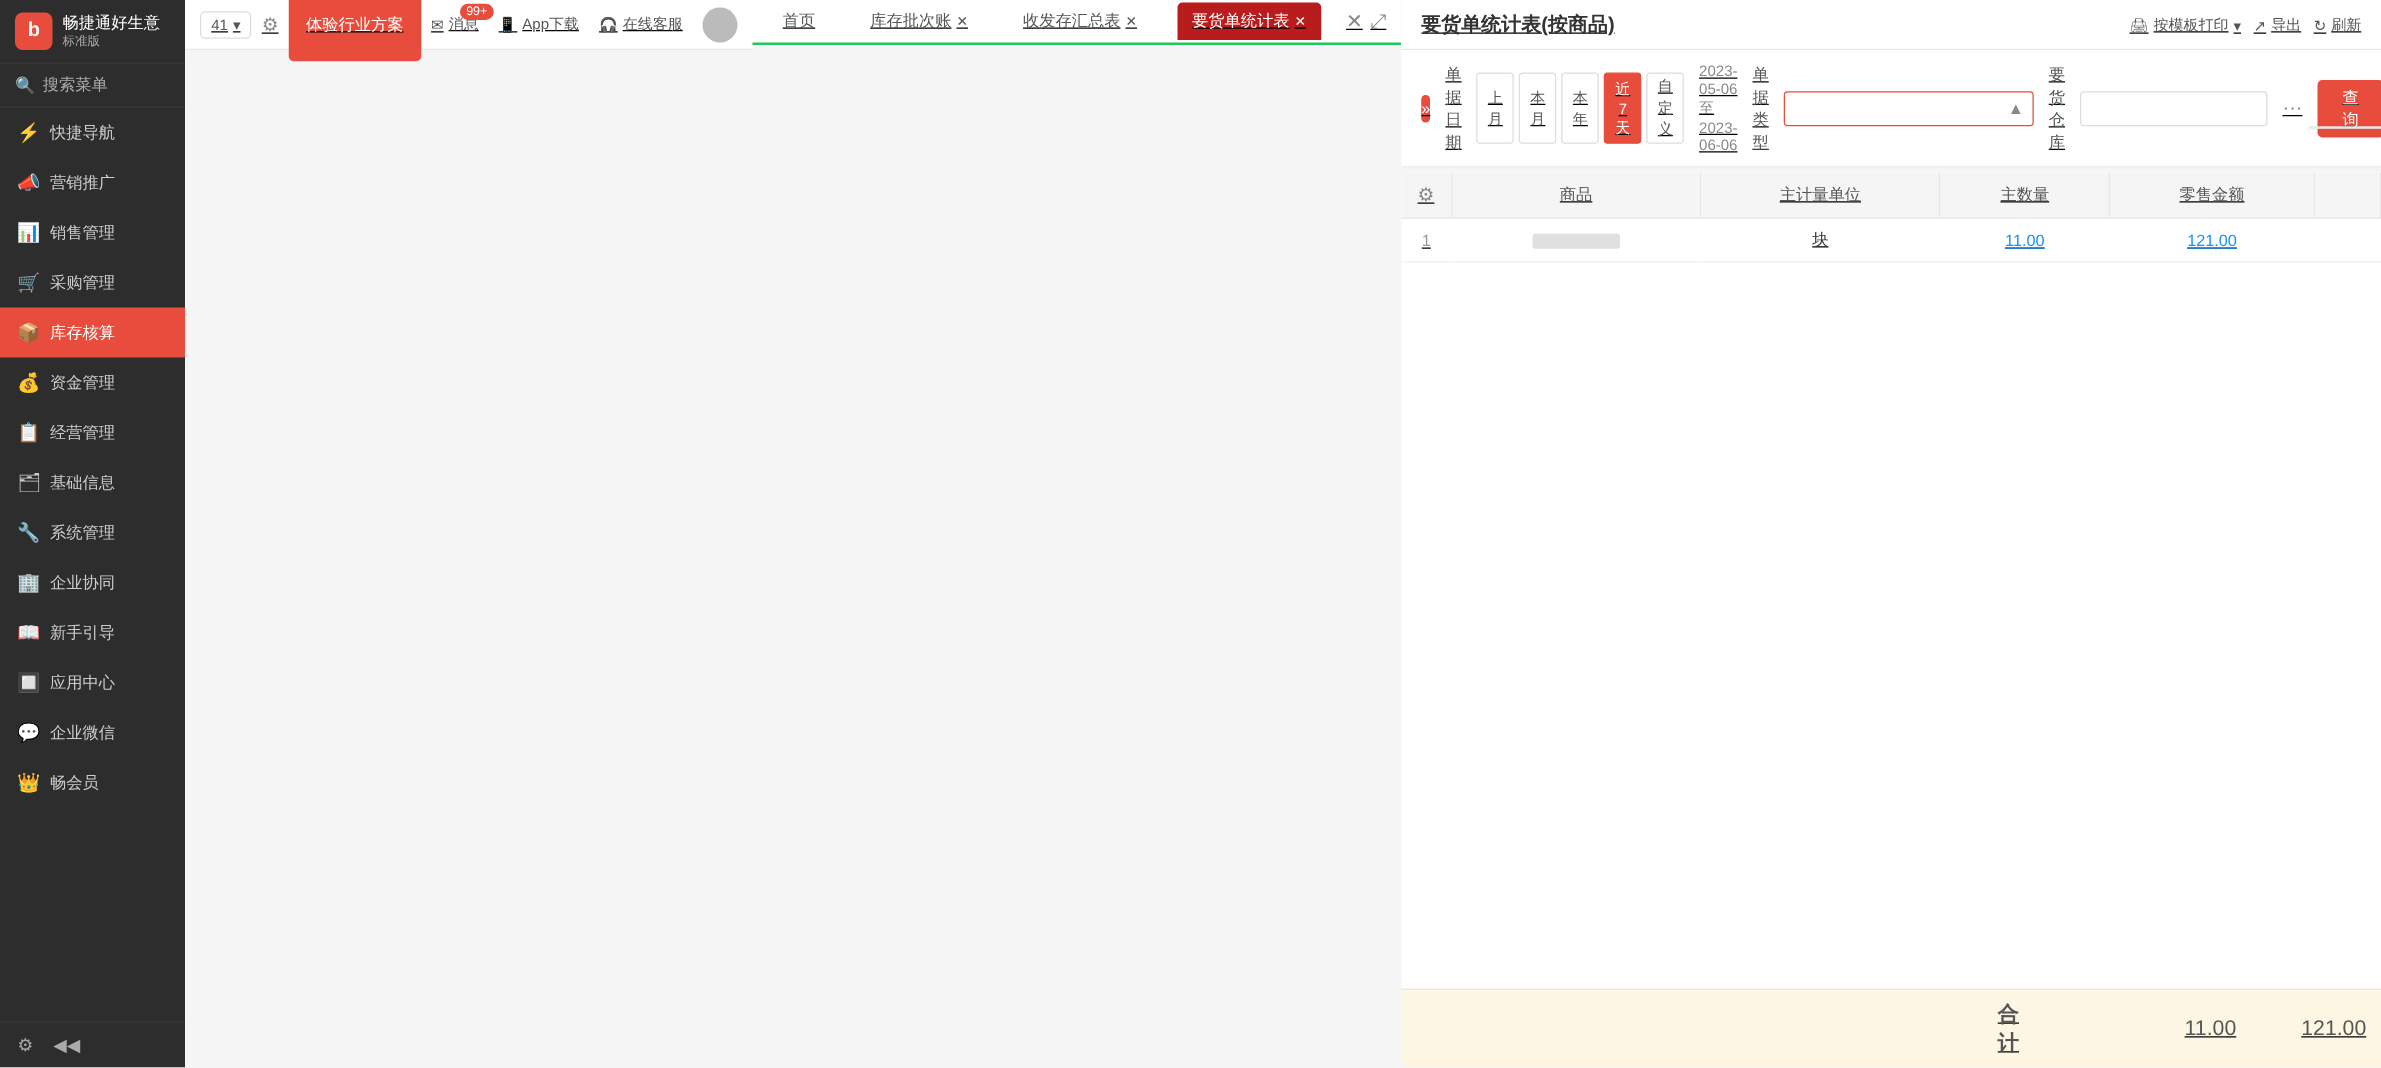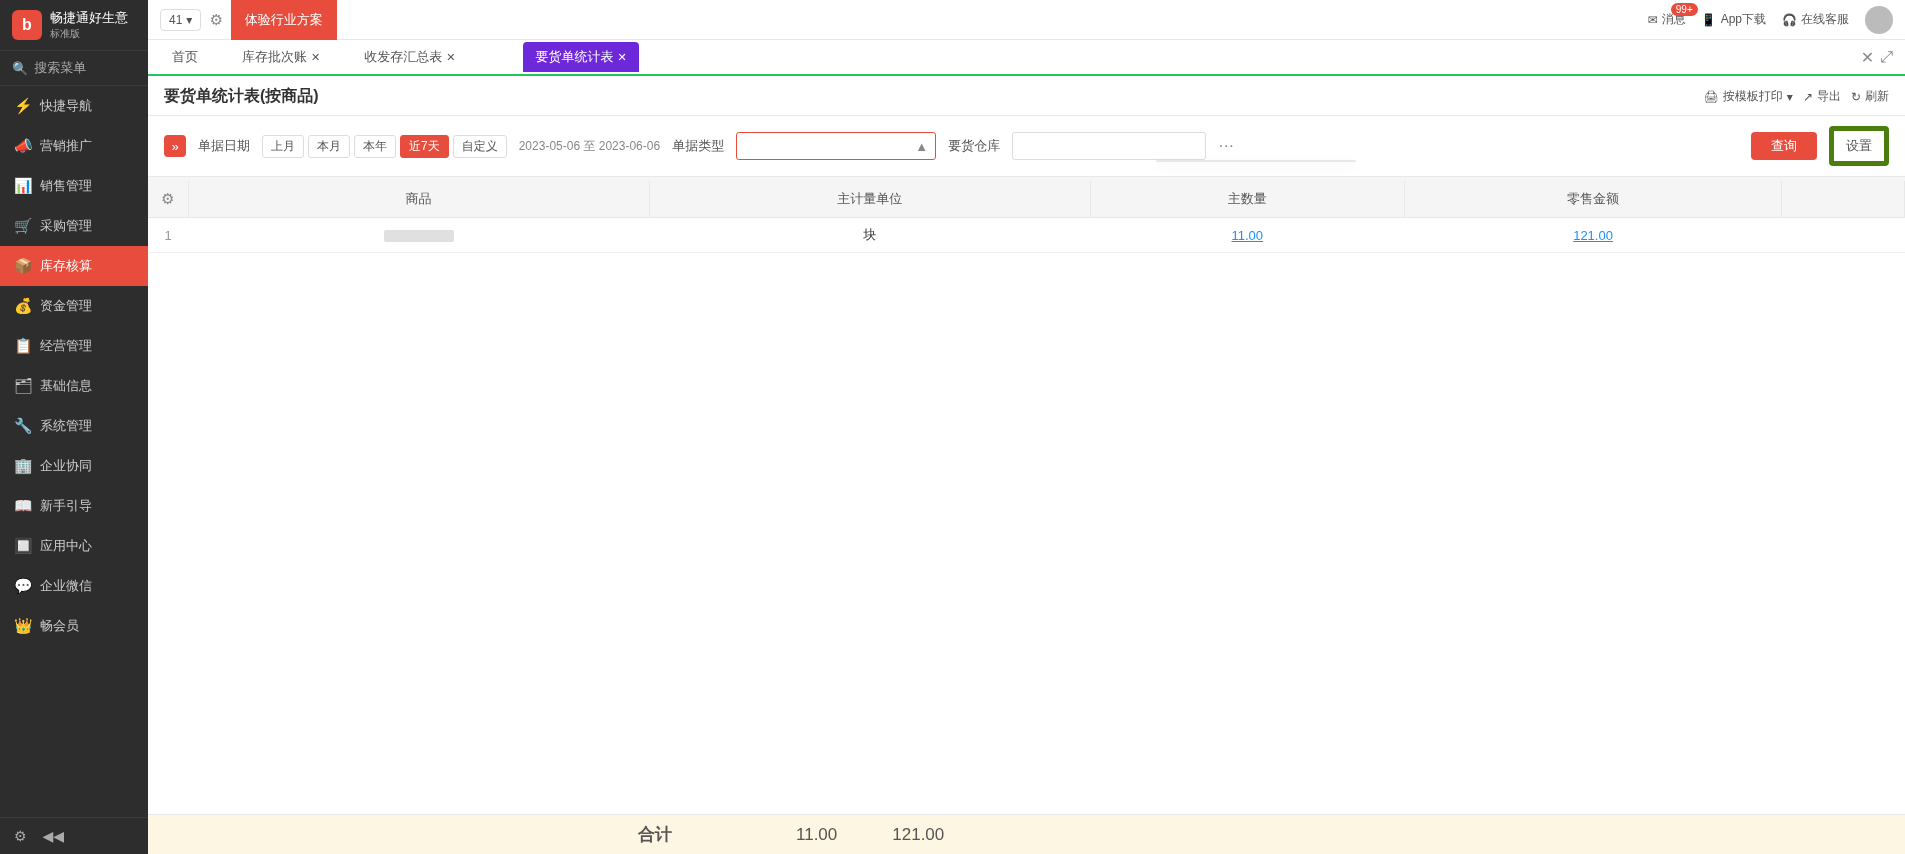--- a/index.html
+++ b/index.html
@@ -63,22 +63,23 @@
       gap: 16px;
       border-top: 1px solid #3a3a3a;
       align-items: center;
     }
     .sidebar-bottom-icon { color: #aaa; cursor: pointer; font-size: 14px; }
 
     
     .main {
       flex: 1;
       display: flex;
-      flex-direction: column;
+      flex-direction: row;
       overflow: hidden;
+      text-decoration: underline;
     }
 
     
     .topbar {
       height: 40px;
       background: #fff;
       display: flex;
       align-items: center;
       padding: 0 12px;
       border-bottom: 1px solid #e8e8e8;
@@ -125,21 +126,21 @@
     }
     .tab {
       display: flex; align-items: center; gap: 4px;
       padding: 6px 12px;
       cursor: pointer;
       color: #555; font-size: 13px;
       border-radius: 4px 4px 0 0;
       position: relative;
     }
     .tab.active {
-      background: #6d28d9; color: #fff; margin-left: 36px;
+      background: #b91c1c; color: #fff;
     }
     .tab-close { font-size: 11px; cursor: pointer; }
     .tabs-actions { margin-left: auto; display: flex; gap: 6px; }
     .tabs-action-btn { background: none; border: none; cursor: pointer; color: #888; font-size: 16px; }
 
     
     .page-content {
       flex: 1;
       background: #f5f5f5;
       overflow: hidden;

